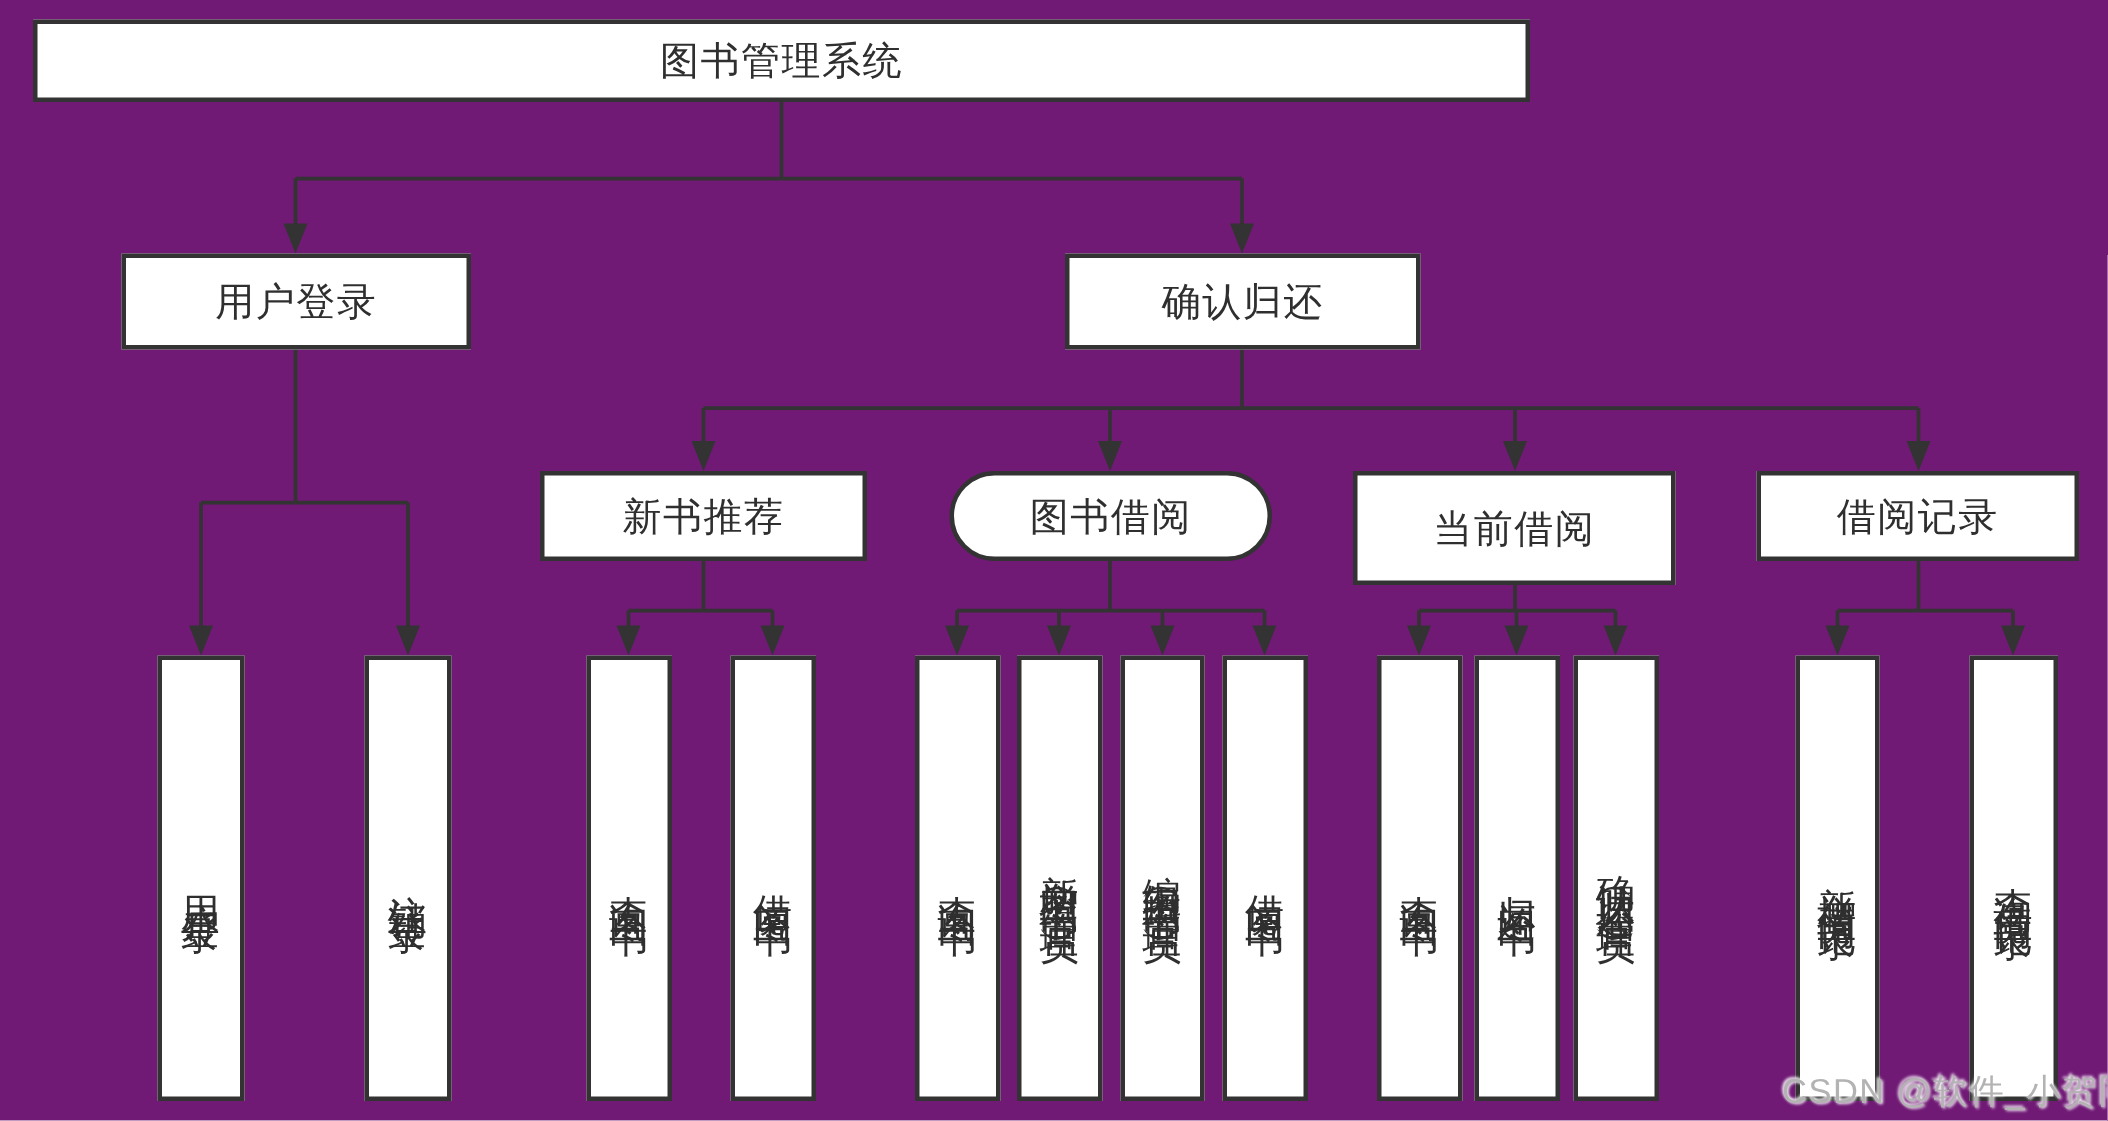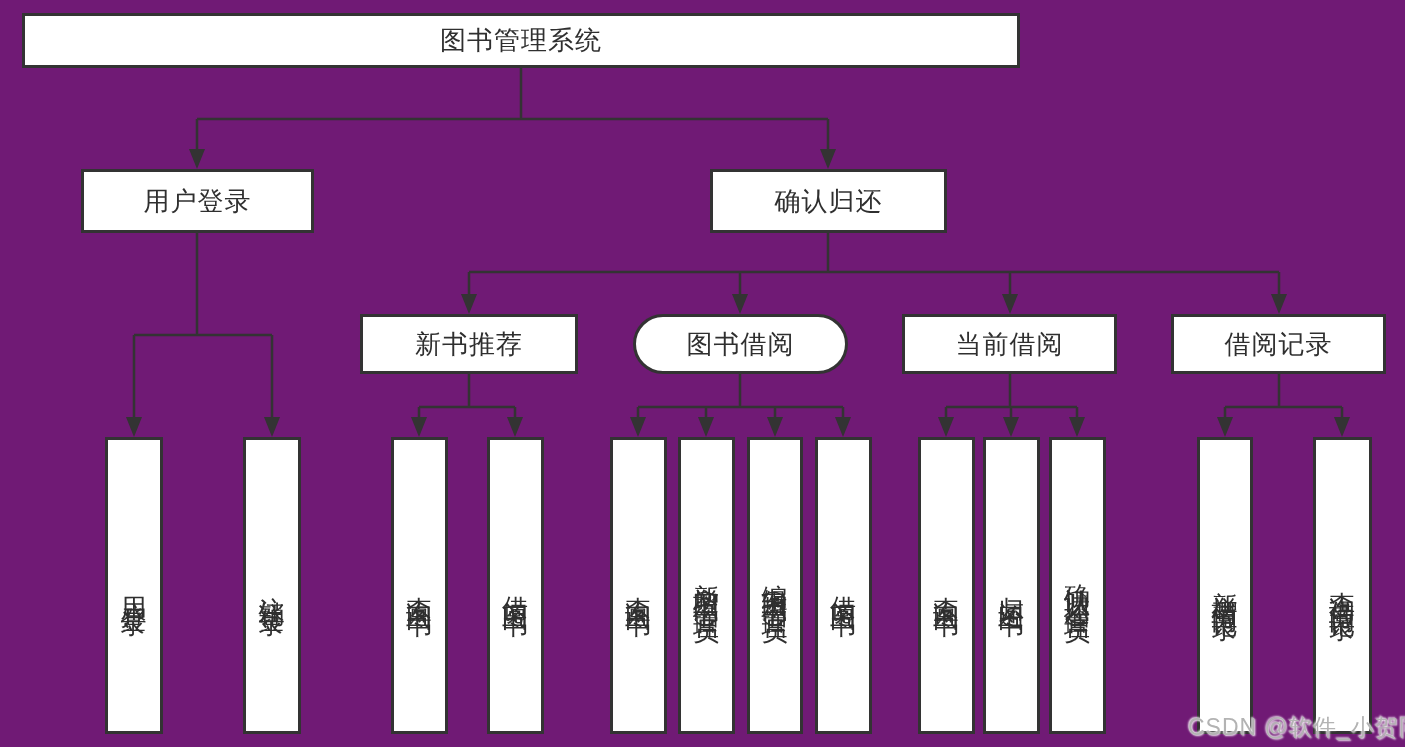--- a/index.html
+++ b/index.html
@@ -55,21 +55,21 @@
     letter-spacing: 5px;
     line-height: 1;
     white-space: nowrap;
   }
   
   .n-root  { left: 22px;   top: 13px;  width: 998px; height: 55px; }
   .n-l2a   { left: 81px;   top: 169px; width: 233px; height: 64px; }
   .n-l2b   { left: 710px;  top: 169px; width: 237px; height: 64px; }
   .n-l3a   { left: 360px;  top: 314px; width: 218px; height: 60px; }
   .n-l3b   { left: 633px;  top: 314px; width: 215px; height: 60px; border-radius: 30px; }
-  .n-l3c   { left: 902px;  top: 314px; width: 215px; height: 60px; }
+  .n-l3c   { left: 902px;  top: 314px; width: 215px; height: 76px; }
   .n-l3d   { left: 1171px; top: 314px; width: 215px; height: 60px; }
   
   .lf0  { left: 105px;  top: 437px; width: 58px; height: 297px; }
   .lf1  { left: 243px;  top: 437px; width: 58px; height: 297px; }
   .lf2  { left: 391px;  top: 437px; width: 57px; height: 297px; }
   .lf3  { left: 487px;  top: 437px; width: 57px; height: 297px; }
   .lf4  { left: 610px;  top: 437px; width: 57px; height: 297px; }
   .lf5  { left: 678px;  top: 437px; width: 57px; height: 297px; }
   .lf6  { left: 747px;  top: 437px; width: 56px; height: 297px; }
   .lf7  { left: 815px;  top: 437px; width: 57px; height: 297px; }

